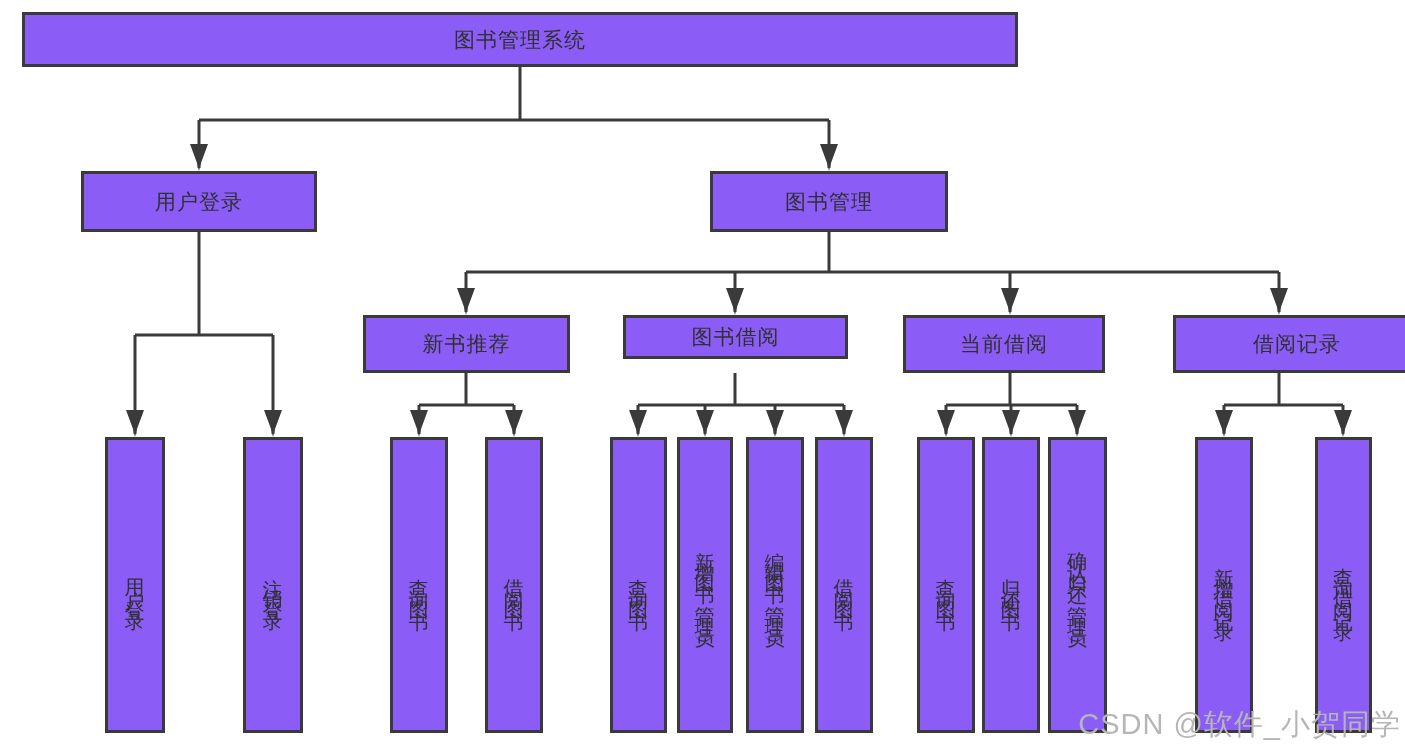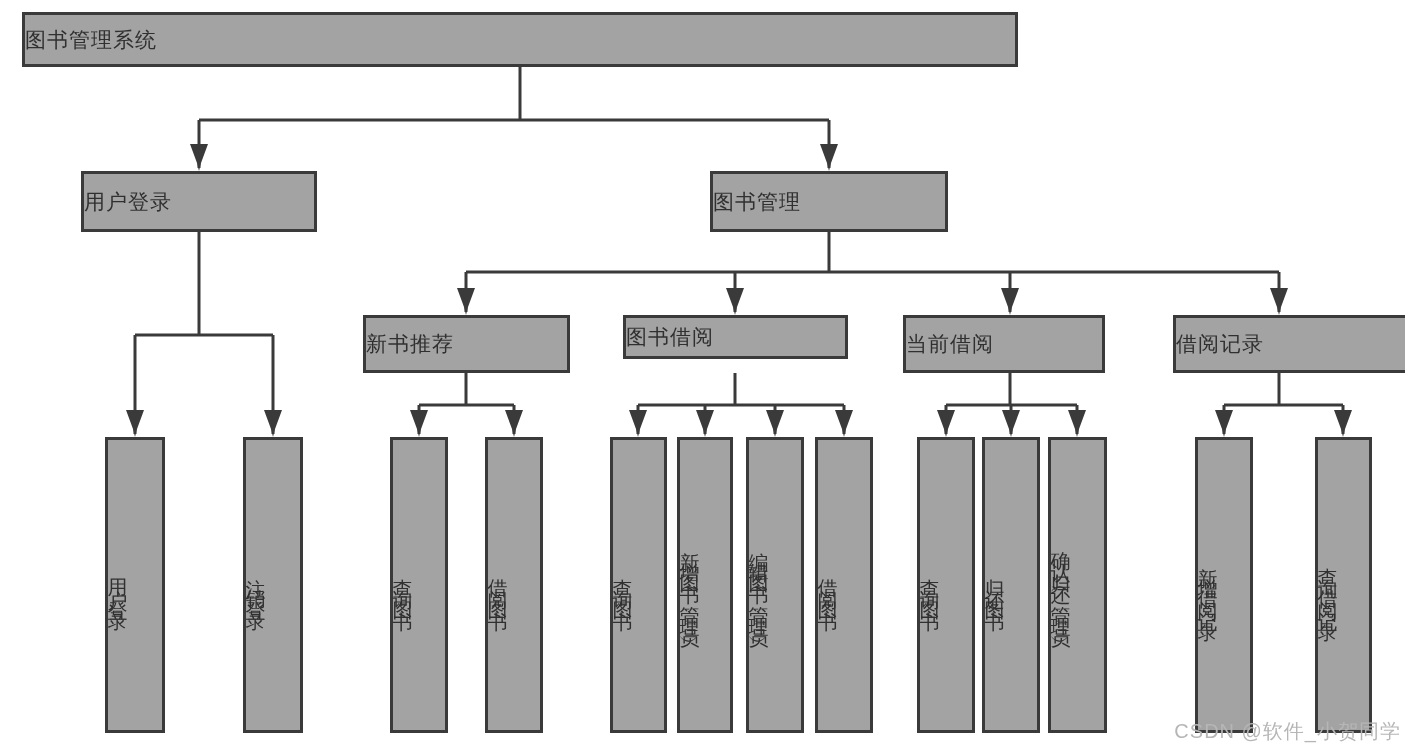--- a/index.html
+++ b/index.html
@@ -16,37 +16,37 @@
     overflow:hidden;
   }
   .canvas{position:relative;width:1405px;height:747px;}
   .edges{position:absolute;left:0;top:0;width:1405px;height:747px;}
   .edges path{stroke:var(--line);stroke-width:3;fill:none;}
   .edges polygon{fill:var(--line);}
   .node{
     position:absolute;
     box-sizing:border-box;
     border:3px solid var(--line);
-    background:#a3a3a3;
-    display:flex;align-items:center;
+    background:#8b5cf6;
+    display:flex;align-items:center;justify-content:center;
     color:var(--text);
   }
   .node.h{font-size:21px;letter-spacing:1px;}
   .node.v{font-size:20px;}
   .node.v .vtext{
     writing-mode:vertical-rl;
     text-orientation:mixed;
     letter-spacing:11px;
     line-height:1;
     white-space:nowrap;
   }
   .watermark{
     position:absolute;
     right:4px;bottom:2px;
-    font-size:20px;
+    font-size:29px;
     color:var(--wm);
     letter-spacing:1px;
     white-space:nowrap;
     text-align:center;
   }
 </style>
 </head>
 <body>
 
 <div class="canvas">

